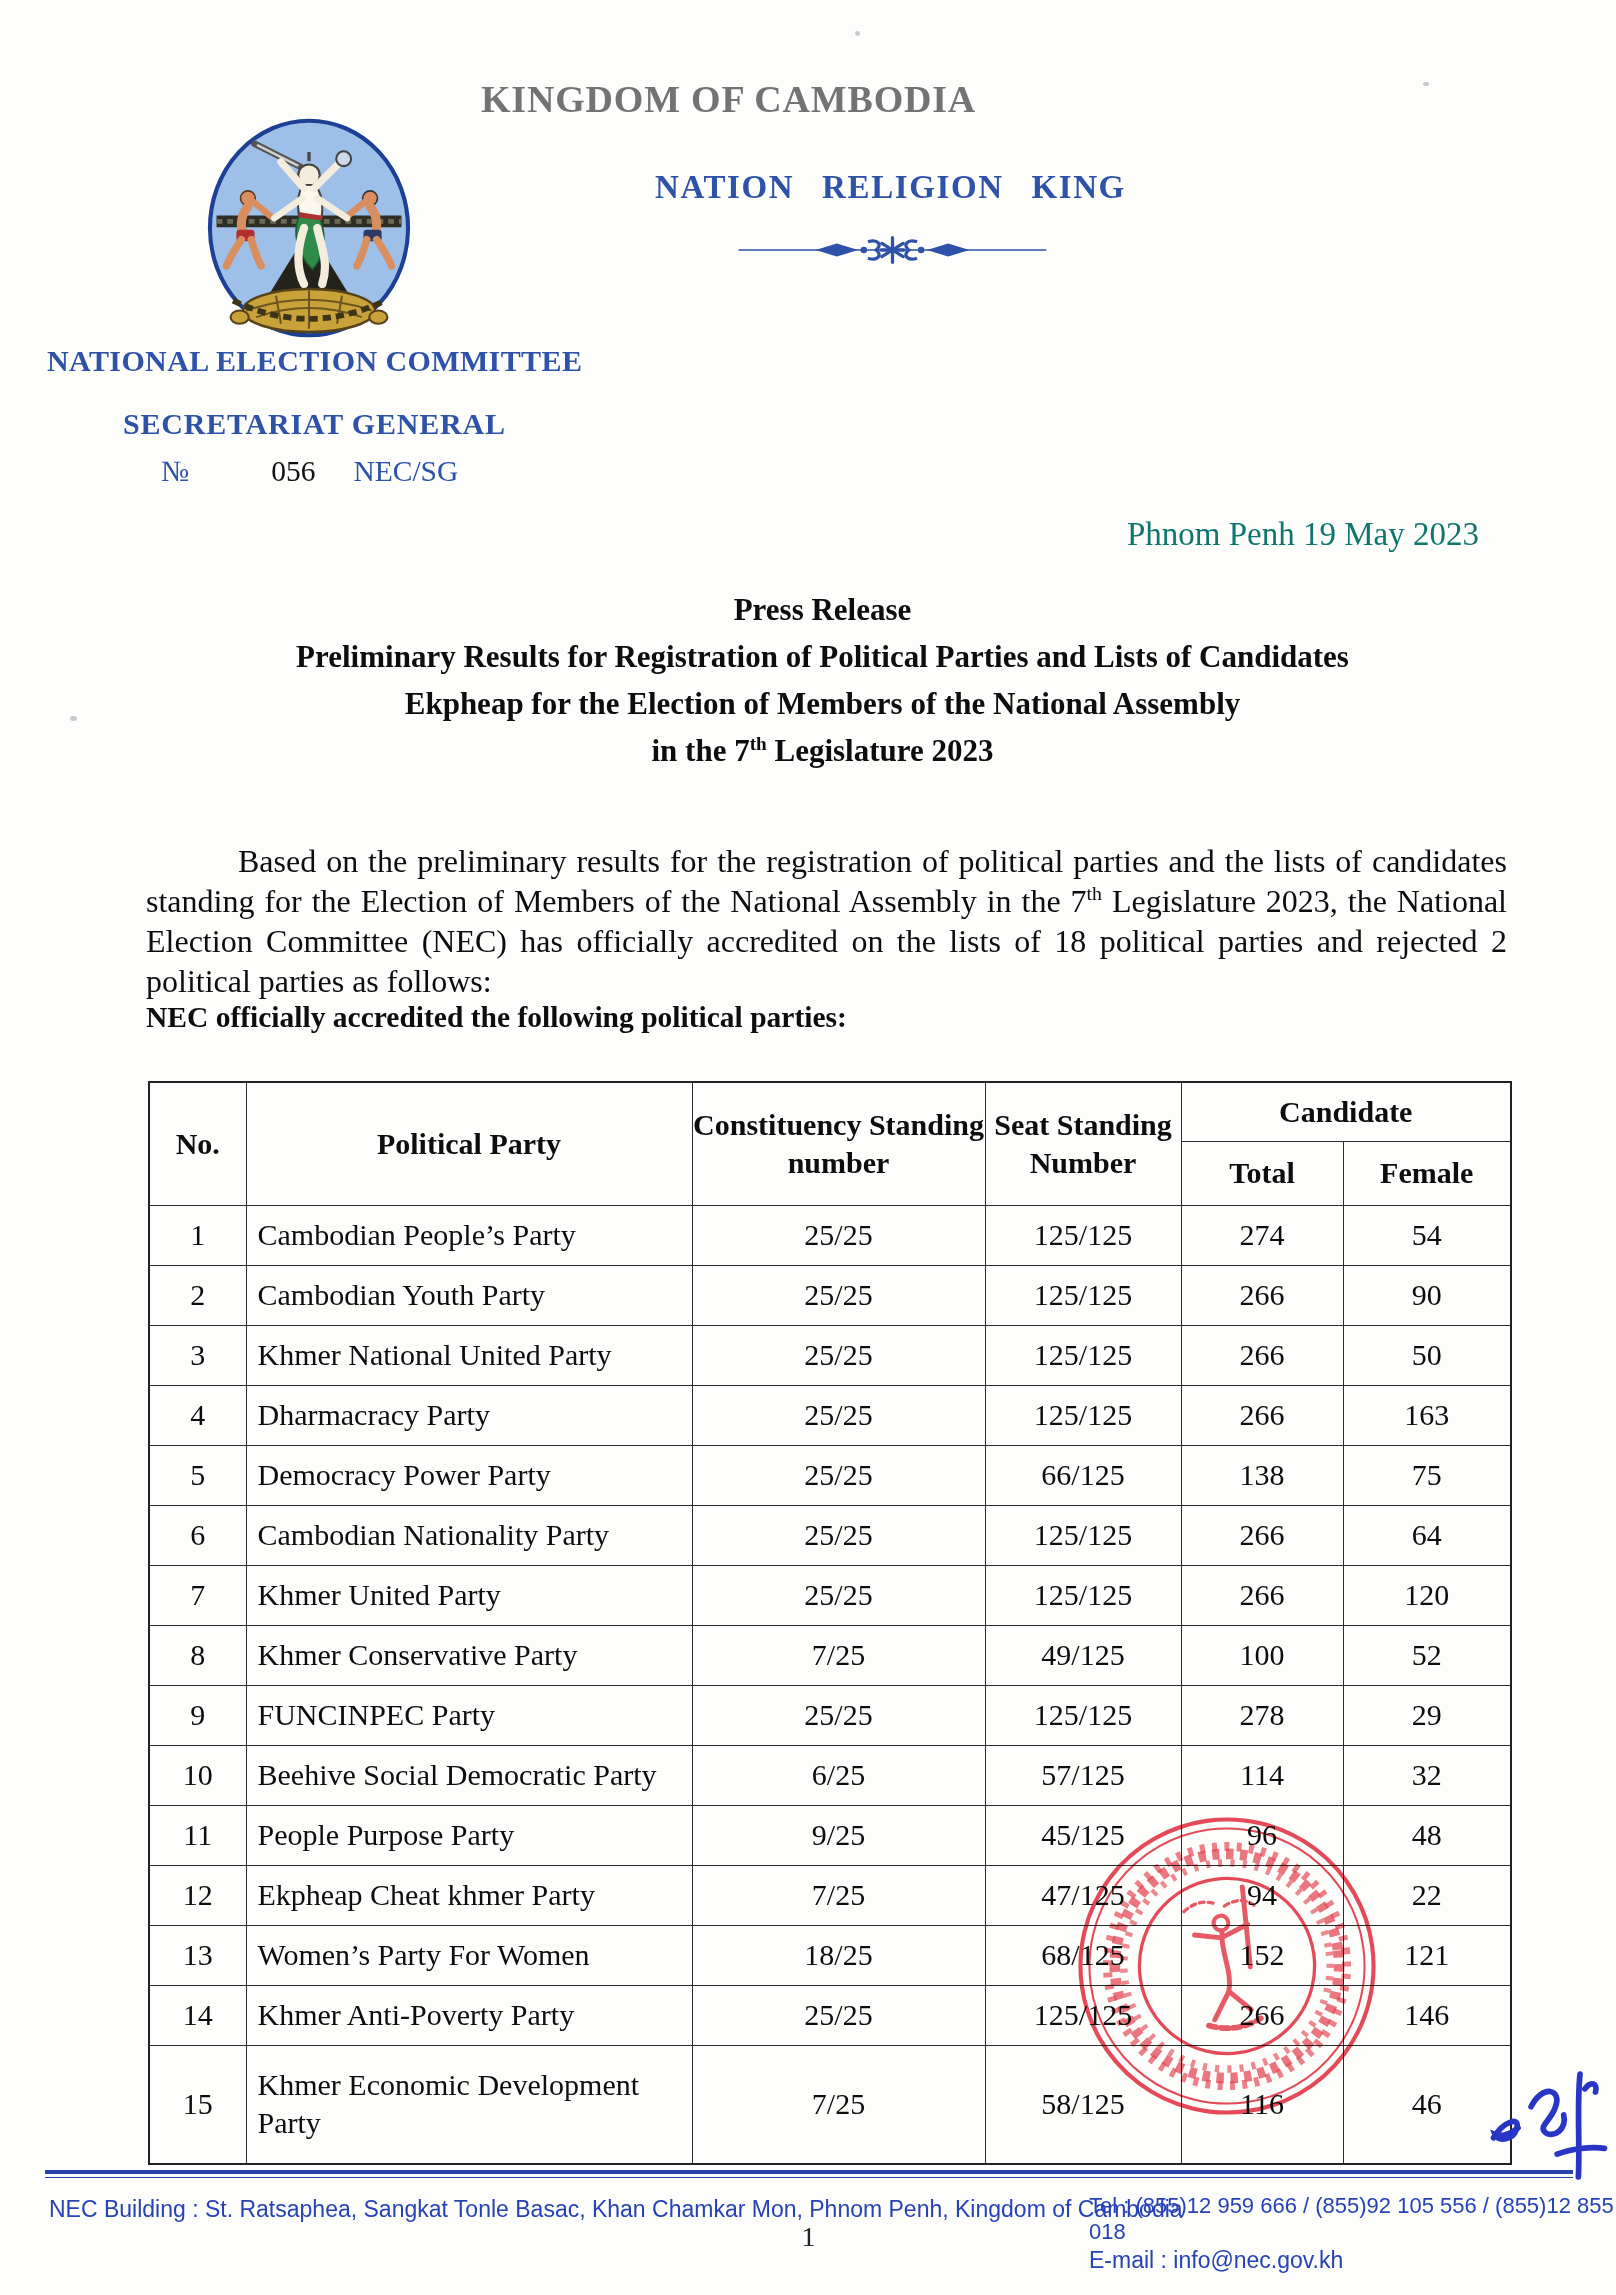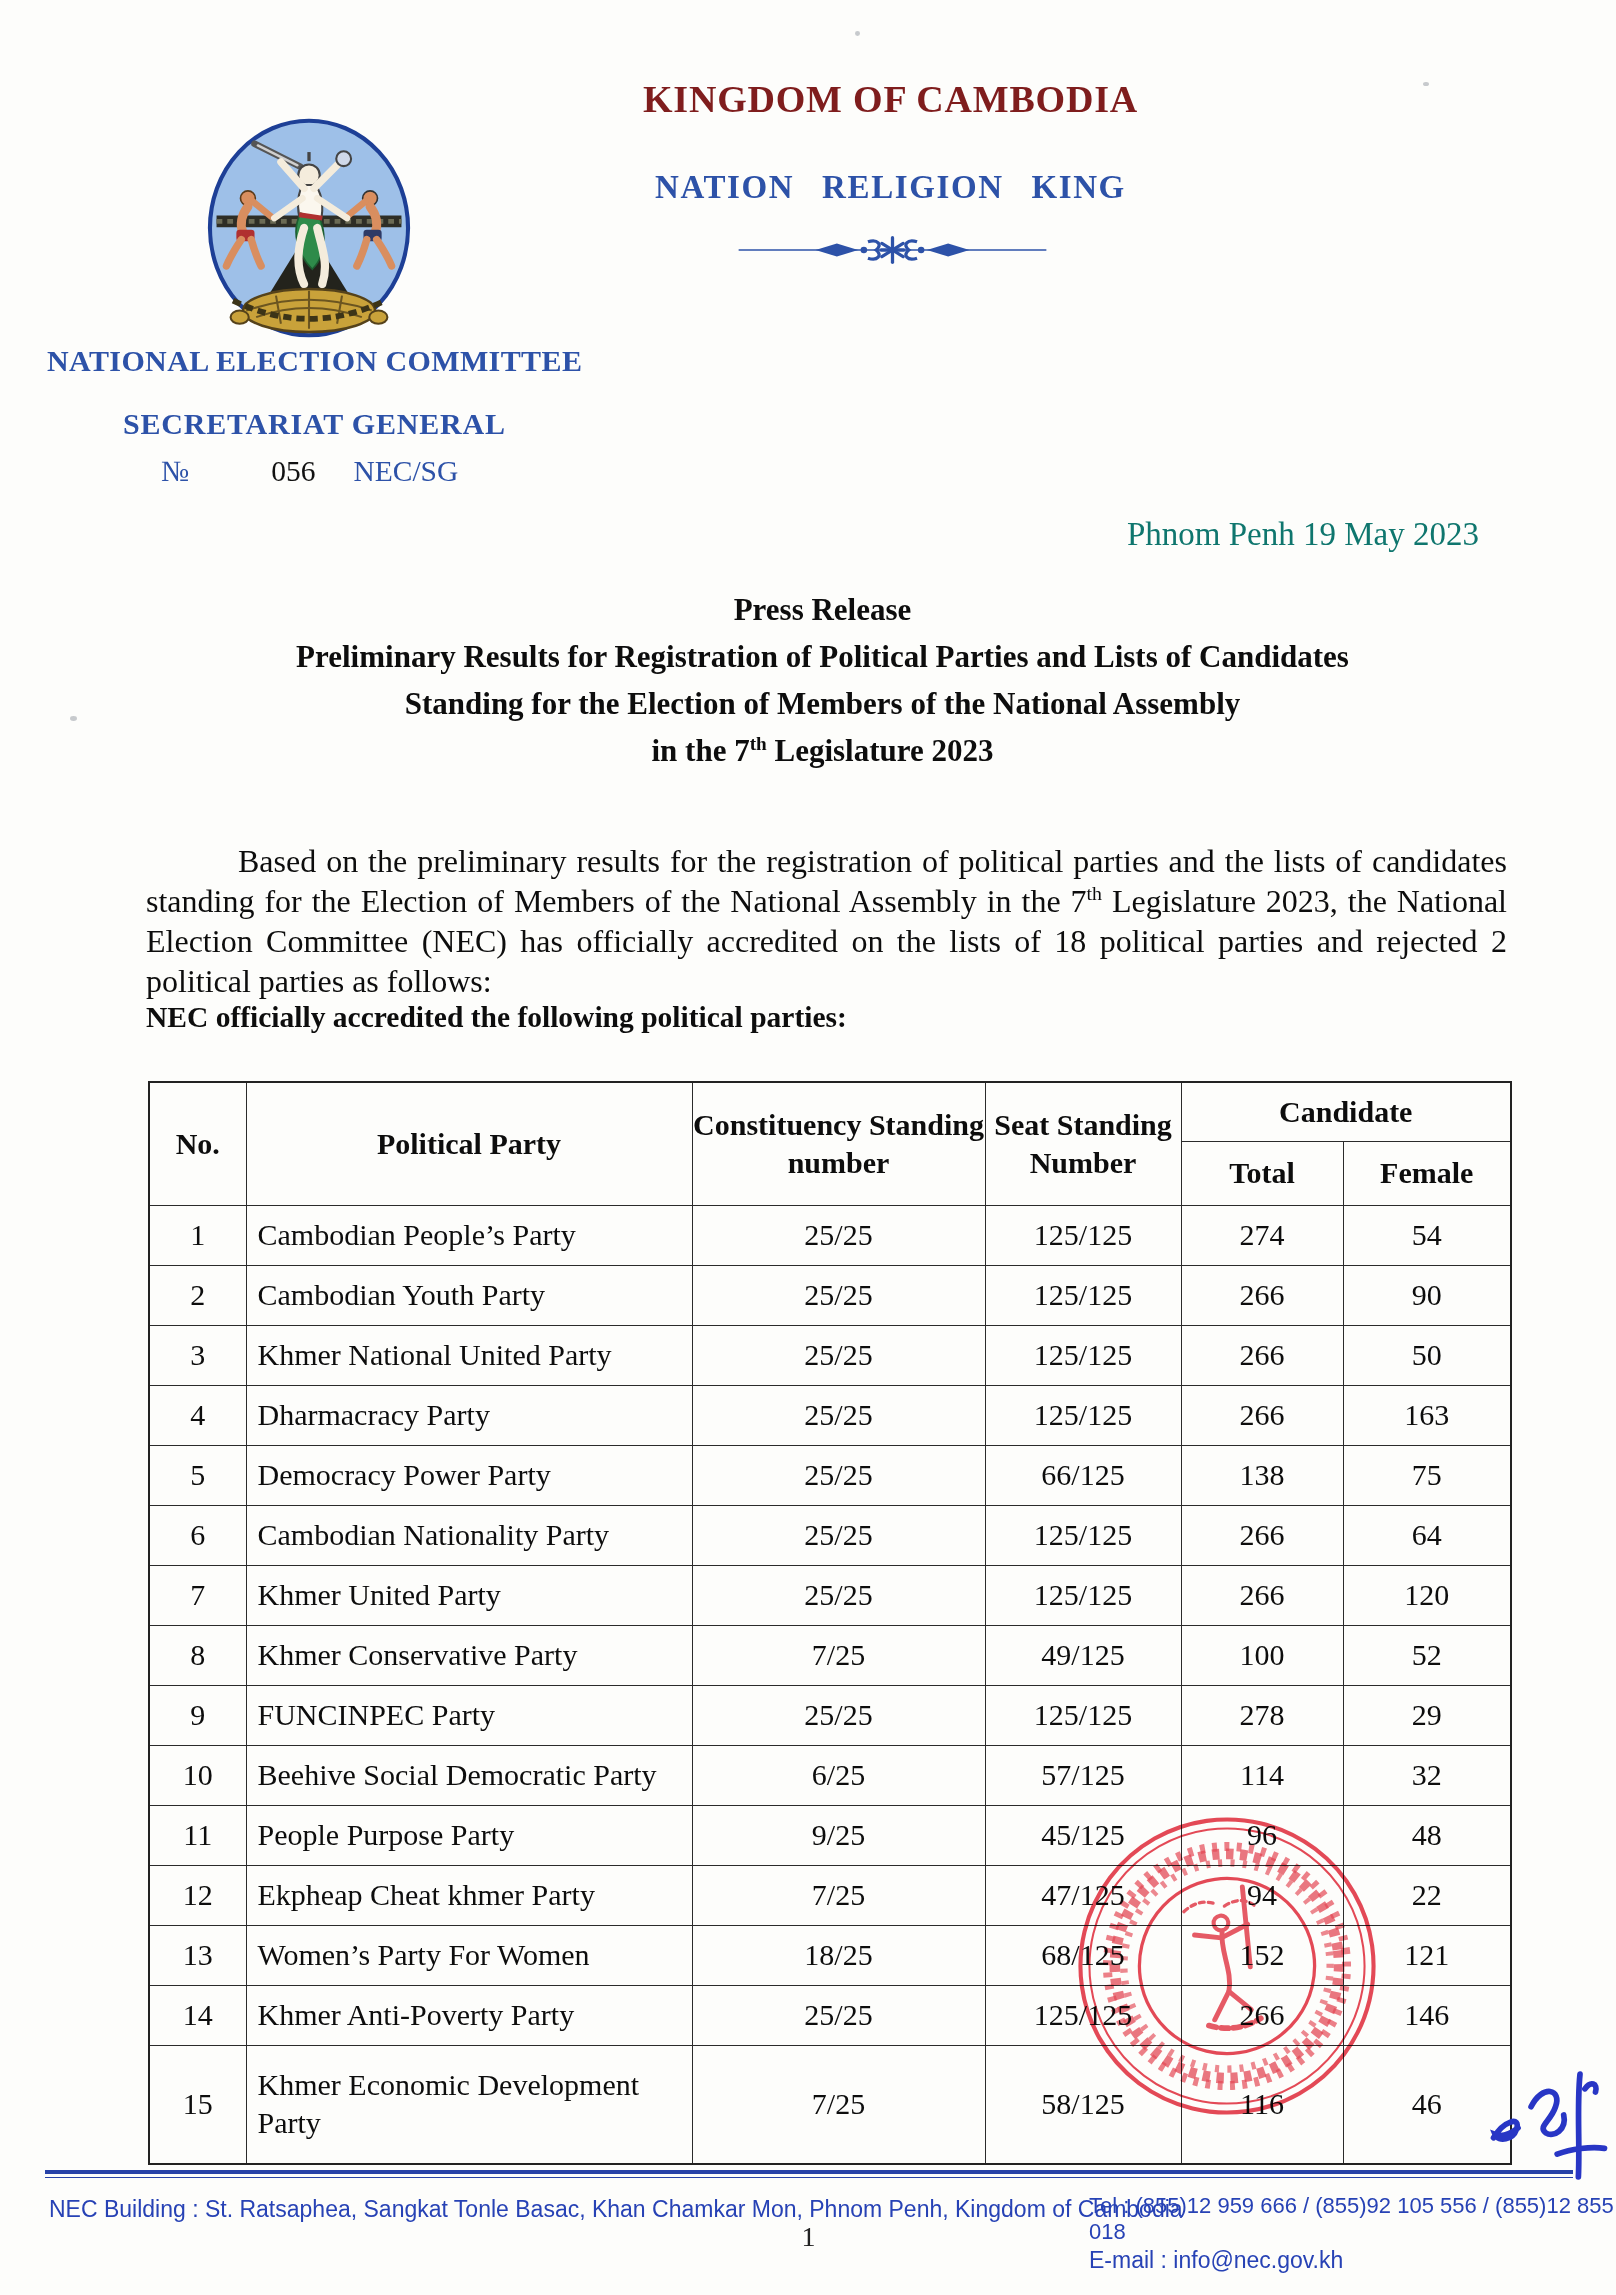--- a/index.html
+++ b/index.html
@@ -7,22 +7,22 @@
     position:relative;
     width:1617px;height:2295px;
     background:#fdfdfb;
     font-family:"Liberation Serif","DejaVu Serif",serif;
     color:#0d0d0d;
     overflow:hidden;
   }
   
   .seal{position:absolute;left:205px;top:115px;width:208px;height:226px;}
   .kingdom{
-    position:absolute;left:481px;top:77px;width:819px;text-align:center;
-    font-size:38px;font-weight:bold;color:#7f1d1d;letter-spacing:0.8px;
+    position:absolute;left:481px;top:77px;width:819px;
+    font-size:38px;font-weight:bold;color:#737373;letter-spacing:0.8px;
   }
   .motto{
     position:absolute;left:481px;top:169px;width:819px;text-align:center;
     font-size:33px;font-weight:bold;color:#2d52a8;word-spacing:18px;letter-spacing:1.6px;
   }
   .ornament{position:absolute;left:737px;top:231px;width:311px;height:38px;}
   .org-name{
     position:absolute;left:47px;top:344px;
     font-size:30px;font-weight:bold;color:#2d52a8;letter-spacing:0.4px;
   }
@@ -163,21 +163,21 @@
 
   <div class="doc-no">
     <span>№</span><span class="num">056</span><span class="suffix">NEC/SG</span>
   </div>
 
   <div class="dateline">Phnom Penh 19 May 2023</div>
 
   <div class="title-block">
     <div>Press Release</div>
     <div>Preliminary Results for Registration of Political Parties and Lists of Candidates</div>
-    <div>Standing for the Election of Members of the National Assembly</div>
+    <div>Ekpheap for the Election of Members of the National Assembly</div>
     <div><span>in the 7</span><sup class="sp">th</sup><span> Legislature 2023</span></div>
   </div>
 
   <p class="body-para"><span>Based on the preliminary results for the registration of political parties and the lists of candidates standing for the Election of Members of the National Assembly in the 7</span><sup class="sp">th</sup><span> Legislature 2023, the National Election Committee (NEC) has officially accredited on the lists of 18 political parties and rejected 2 political parties as follows:</span></p>
 
   <div class="accredited">NEC officially accredited the following political parties:</div>
 
   <table class="doc-table">
     <colgroup>
       <col style="width:97px">

